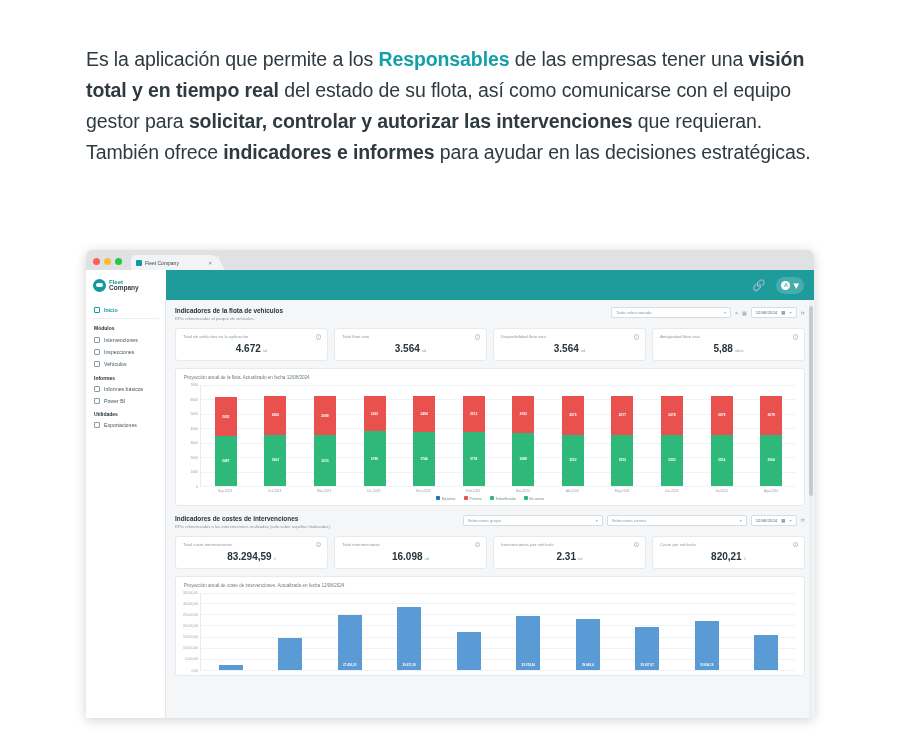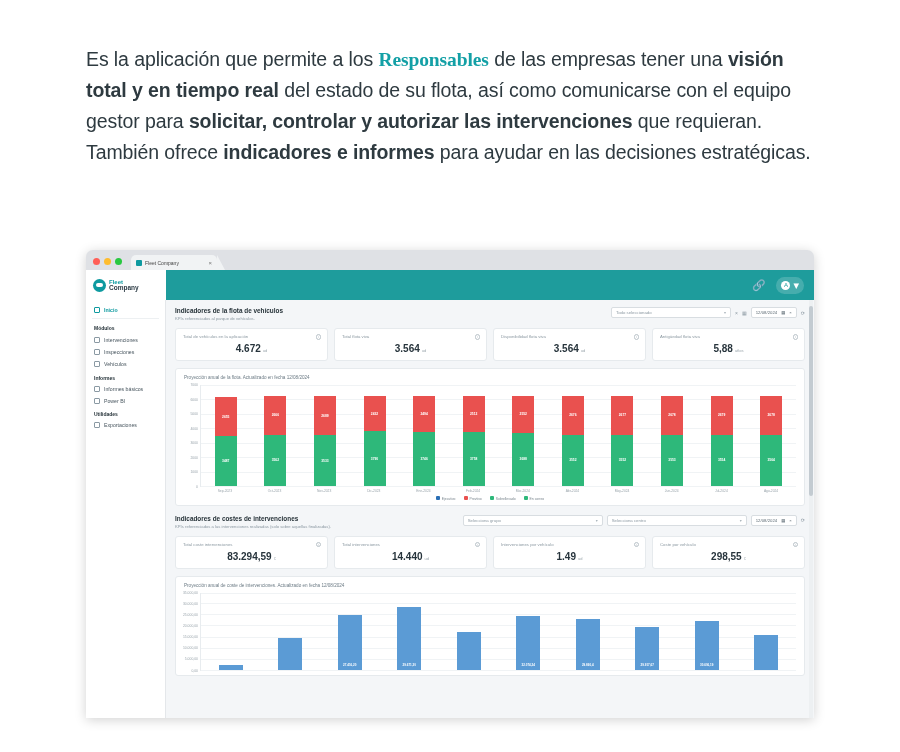--- a/index.html
+++ b/index.html
@@ -13,21 +13,21 @@
   
   .intro {
     position: absolute;
     left: 86px; top: 44px; width: 730px;
     font-size: 19.5px;
     line-height: 31px;
     color: #2e3a40;
     letter-spacing: -0.1px;
   }
   .intro b { font-weight: bold; color: #2e3a40; }
-  .intro .accent { font-weight: bold; color: #13a0a6; font-family: Liberation Serif, serif; }
+  .intro .accent { font-weight: bold; color: #13a0a6; }
 
   
   .window {
     position: absolute;
     left: 86px; top: 250px;
     width: 728px; height: 468px;
     background: #f1f3f4;
     border-radius: 7px 7px 0 0;
     box-shadow: 0 2px 12px rgba(0,0,0,.18);
     overflow: hidden;
@@ -532,31 +532,31 @@
 
       <div class="kpis">
         <div class="kpi">
           <div class="kpi-label">Total coste intervenciones</div>
           <div class="kpi-info">i</div>
           <div class="kpi-val"><span>83.294,59</span><span class="u">€</span></div>
         </div>
         <div class="kpi">
           <div class="kpi-label">Total intervenciones</div>
           <div class="kpi-info">i</div>
-          <div class="kpi-val"><span>14.440</span><span class="u">ud</span></div>
+          <div class="kpi-val"><span>16.098</span><span class="u">ud</span></div>
         </div>
         <div class="kpi">
           <div class="kpi-label">Intervenciones por vehículo</div>
           <div class="kpi-info">i</div>
-          <div class="kpi-val"><span>1.49</span><span class="u">ud</span></div>
+          <div class="kpi-val"><span>2.31</span><span class="u">ud</span></div>
         </div>
         <div class="kpi">
           <div class="kpi-label">Coste por vehículo</div>
           <div class="kpi-info">i</div>
-          <div class="kpi-val"><span>298,55</span><span class="u">€</span></div>
+          <div class="kpi-val"><span>820,21</span><span class="u">€</span></div>
         </div>
       </div>
 
       <div class="panel">
         <div class="panel-title">Proyección anual de coste de intervenciones. Actualizado en fecha 12/08/2024</div>
         <div class="chart2">
           <div class="yaxis" id="y2">
               <span style="top: 0%;">35.000,00</span>
               <span style="top: 14.2857%;">30.000,00</span>
               <span style="top: 28.5714%;">25.000,00</span>

